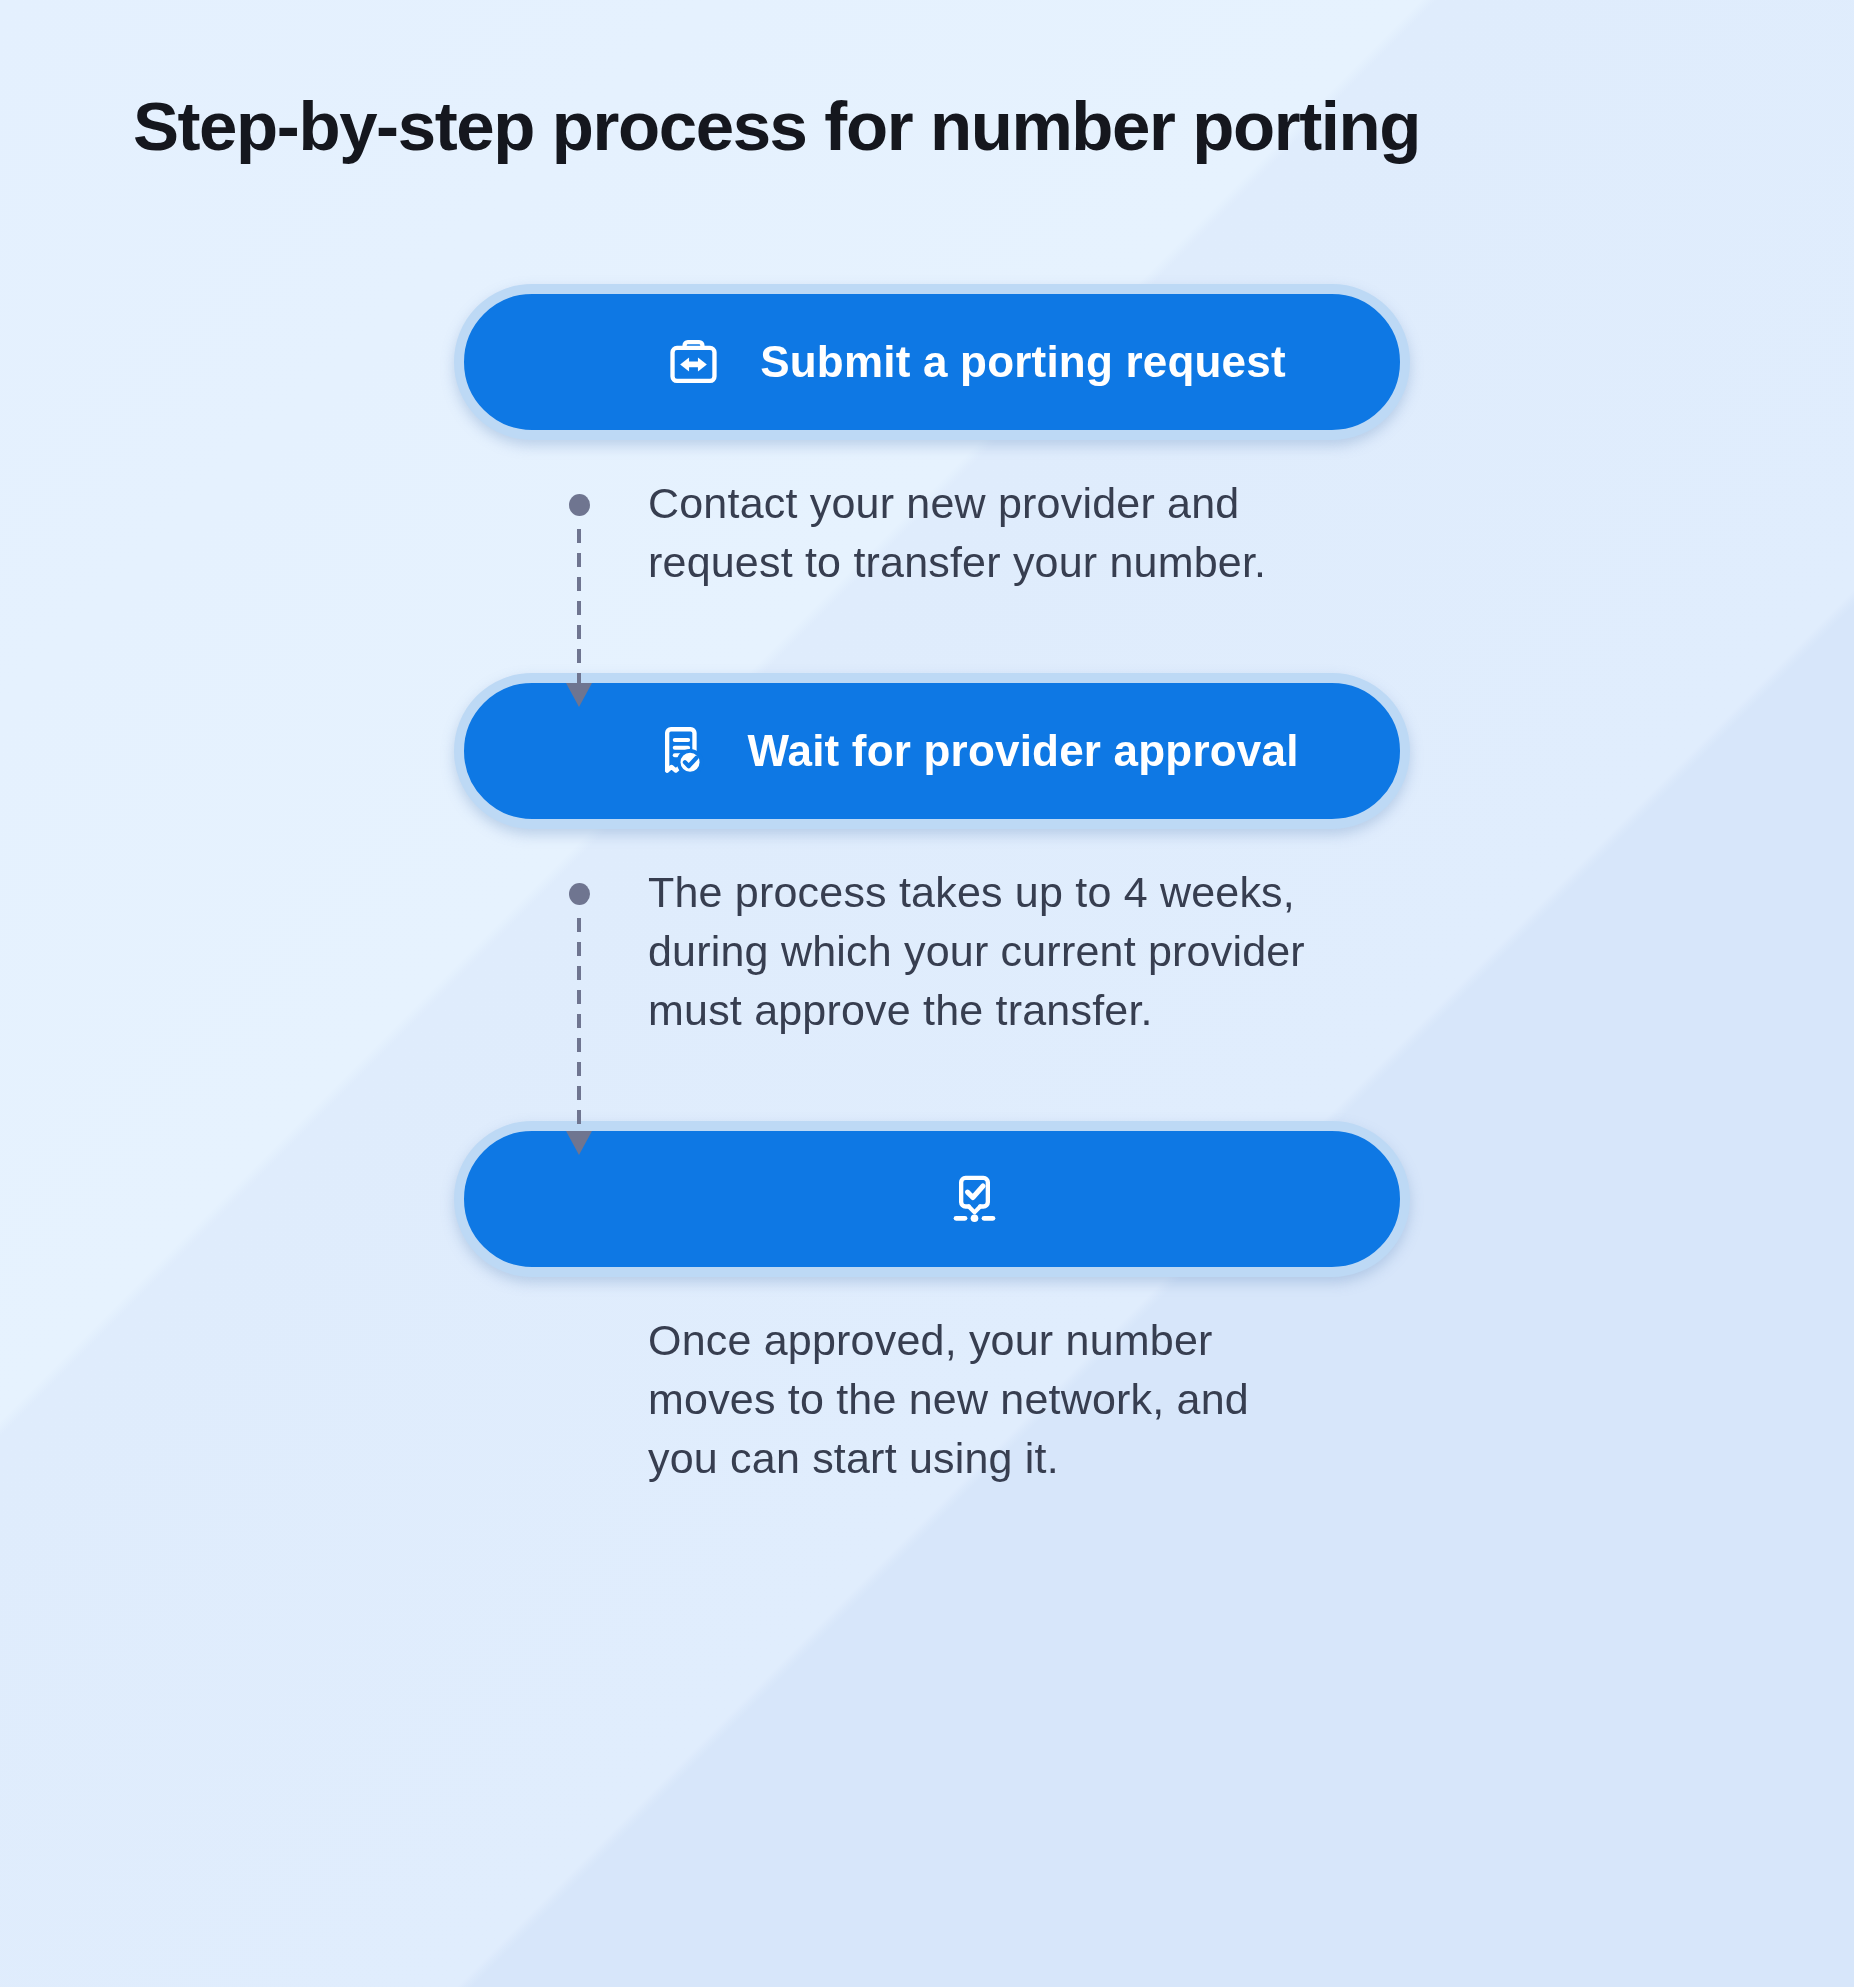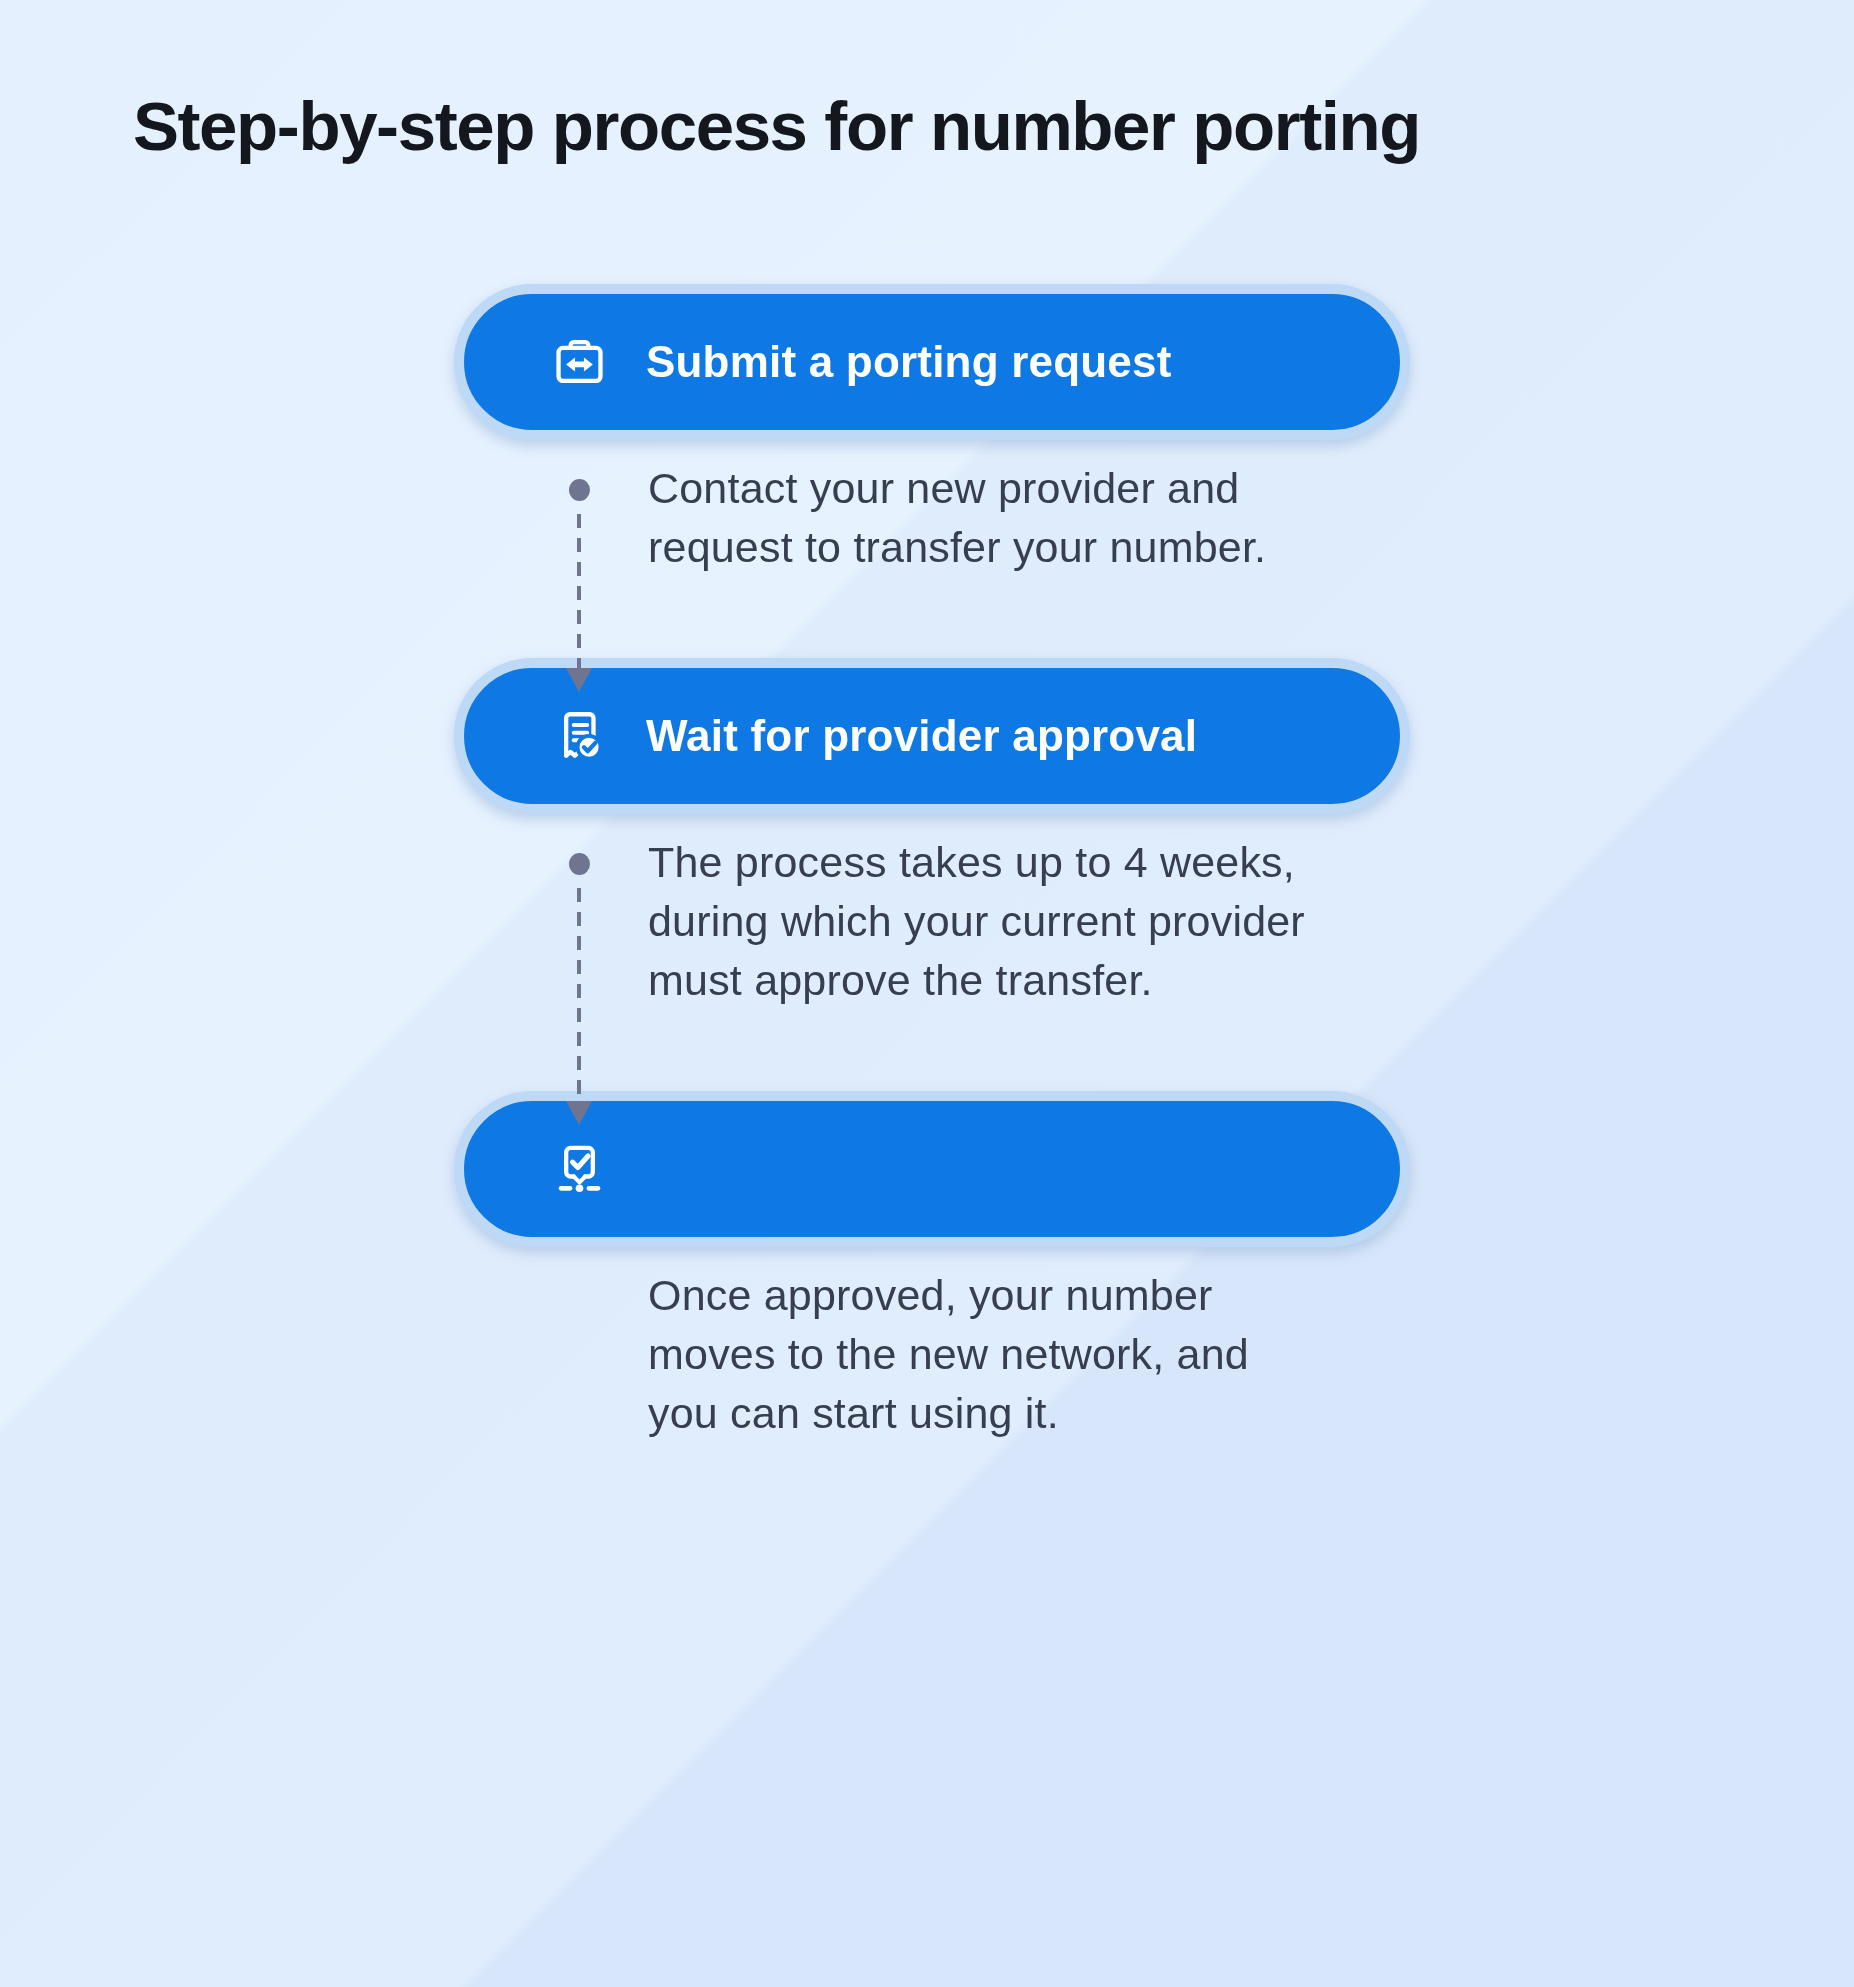--- a/index.html
+++ b/index.html
@@ -23,29 +23,29 @@
     margin:0;
   }
   .column{position:absolute;left:454px;top:284px;width:956px;}
   .pill{
     position:relative;z-index:1;
     width:956px;height:156px;border-radius:945px;
     background:var(--pill);
     border:10.4px solid var(--pill-halo);
     box-shadow:0 5.7px 13.2px rgba(110,145,195,0.35);
     display:flex;align-items:center;
-    padding-left:85px;gap:36px;
+    padding-left:85px;gap:36px;justify-content:center;
   }
   .pill-icon{width:61px;height:61px;flex:0 0 61px;display:block;}
   .pill-icon svg{width:61px;height:61px;display:block;}
   .pill-label{
     color:var(--pill-text);font-size:44px;font-weight:700;letter-spacing:0.2px;
     white-space:nowrap;
   }
-  .desc-row{position:relative;z-index:2;margin:19px 0 81px 0;min-height:117px;}
+  .desc-row{position:relative;z-index:2;margin:34px 0 81px 0;min-height:117px;}
   .desc-row.last{margin-bottom:0;}
   .desc{
     margin:0;padding-left:194px;
     color:var(--body-text);font-size:43px;line-height:59px;
     white-space:pre-line;letter-spacing:0.2px;
   }
   .dot{
     position:absolute;left:115px;top:20px;width:21px;height:22px;border-radius:50%;
     background:var(--connector);
   }

